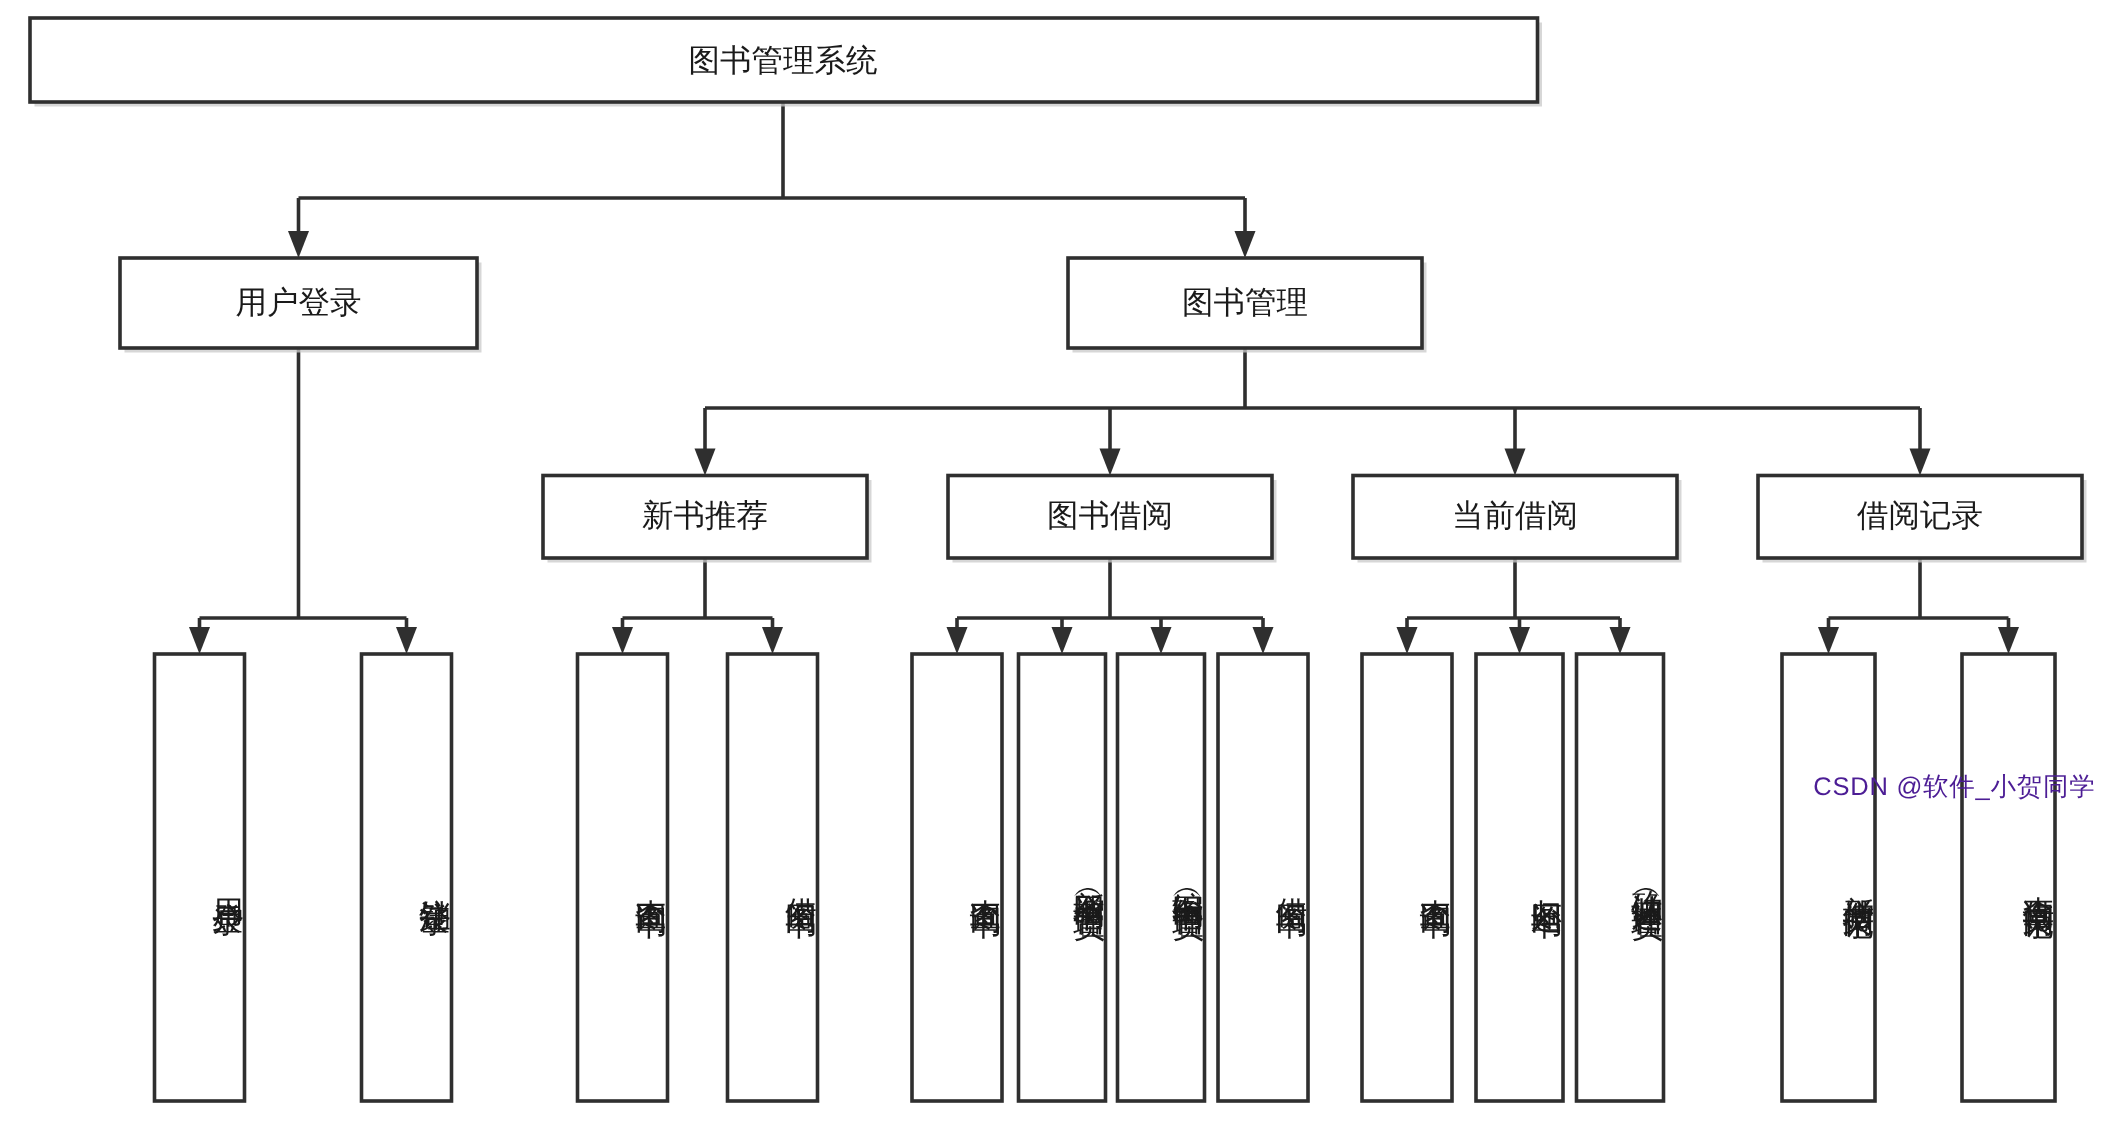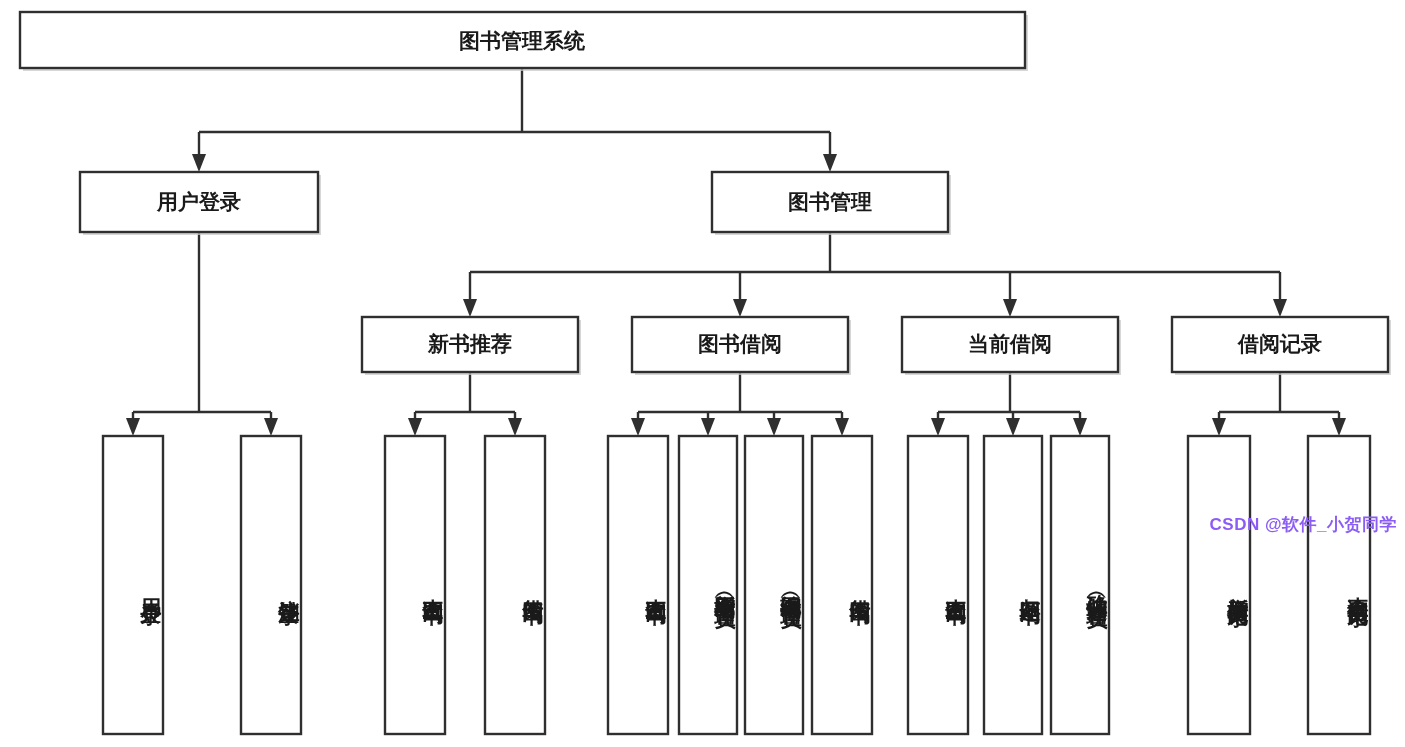--- a/index.html
+++ b/index.html
@@ -13,21 +13,20 @@
     height: 747px;
     font-family: "Liberation Sans", "DejaVu Sans", sans-serif;
     overflow: hidden;
     position: relative;
   }
   #diagram-root {
     position: relative;
     width: 1405px;
     height: 542px;
     background: #ffffff;
-    font-weight: bold;
   }
   svg.tree-canvas {
     position: absolute;
     left: 0;
     top: 0;
     width: 1405px;
     height: 747px;
     display: block;
   }
   .node-box {
@@ -54,21 +53,21 @@
     font-family: "Liberation Sans", "DejaVu Sans", sans-serif;
     font-size: 21px;
     fill: #1a1a1a;
     text-anchor: middle;
     dominant-baseline: middle;
   }
   .watermark-text {
     position: absolute;
     font-family: "Liberation Sans", "DejaVu Sans", sans-serif;
     font-size: 17px;
-    color: #8b5cf6;
+    color: #4c1d95;
     white-space: nowrap;
     right: 8px;
     bottom: 6px;
     letter-spacing: 0.5px;
     pointer-events: none;
   }
   .leaf-html-label {
     position: absolute;
     font-family: "Liberation Sans", "DejaVu Sans", sans-serif;
     font-size: 21px;

